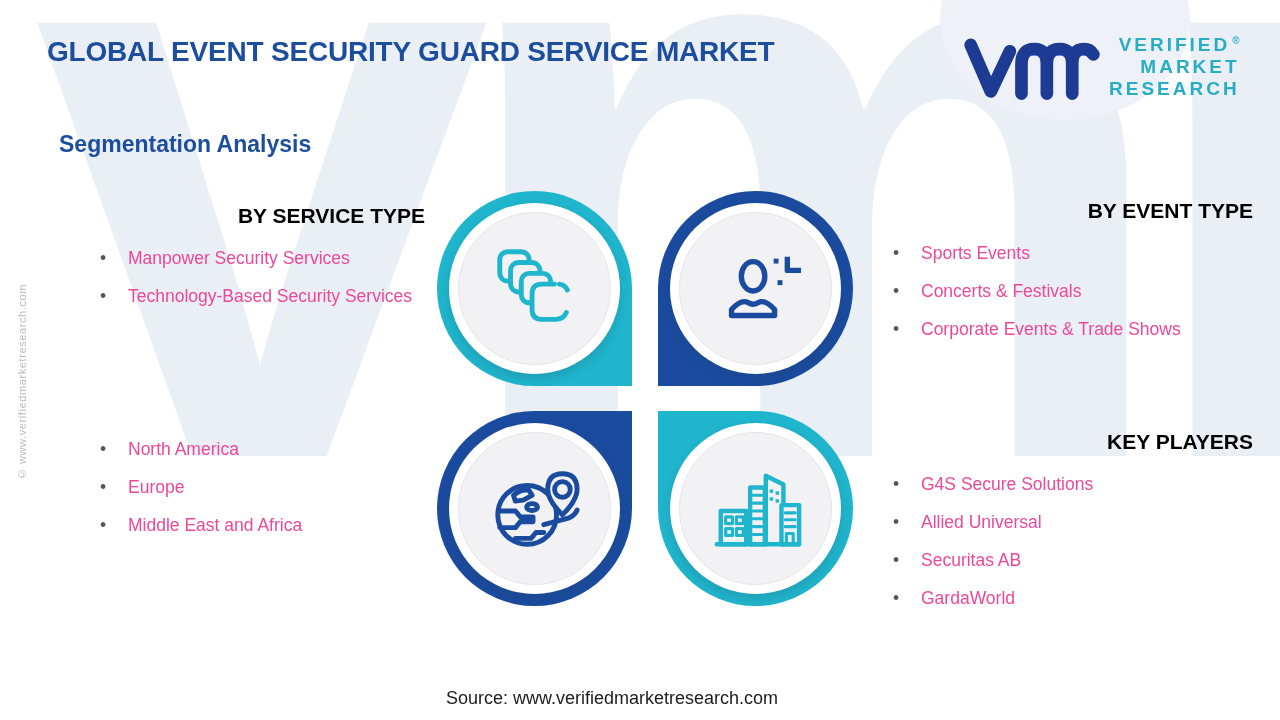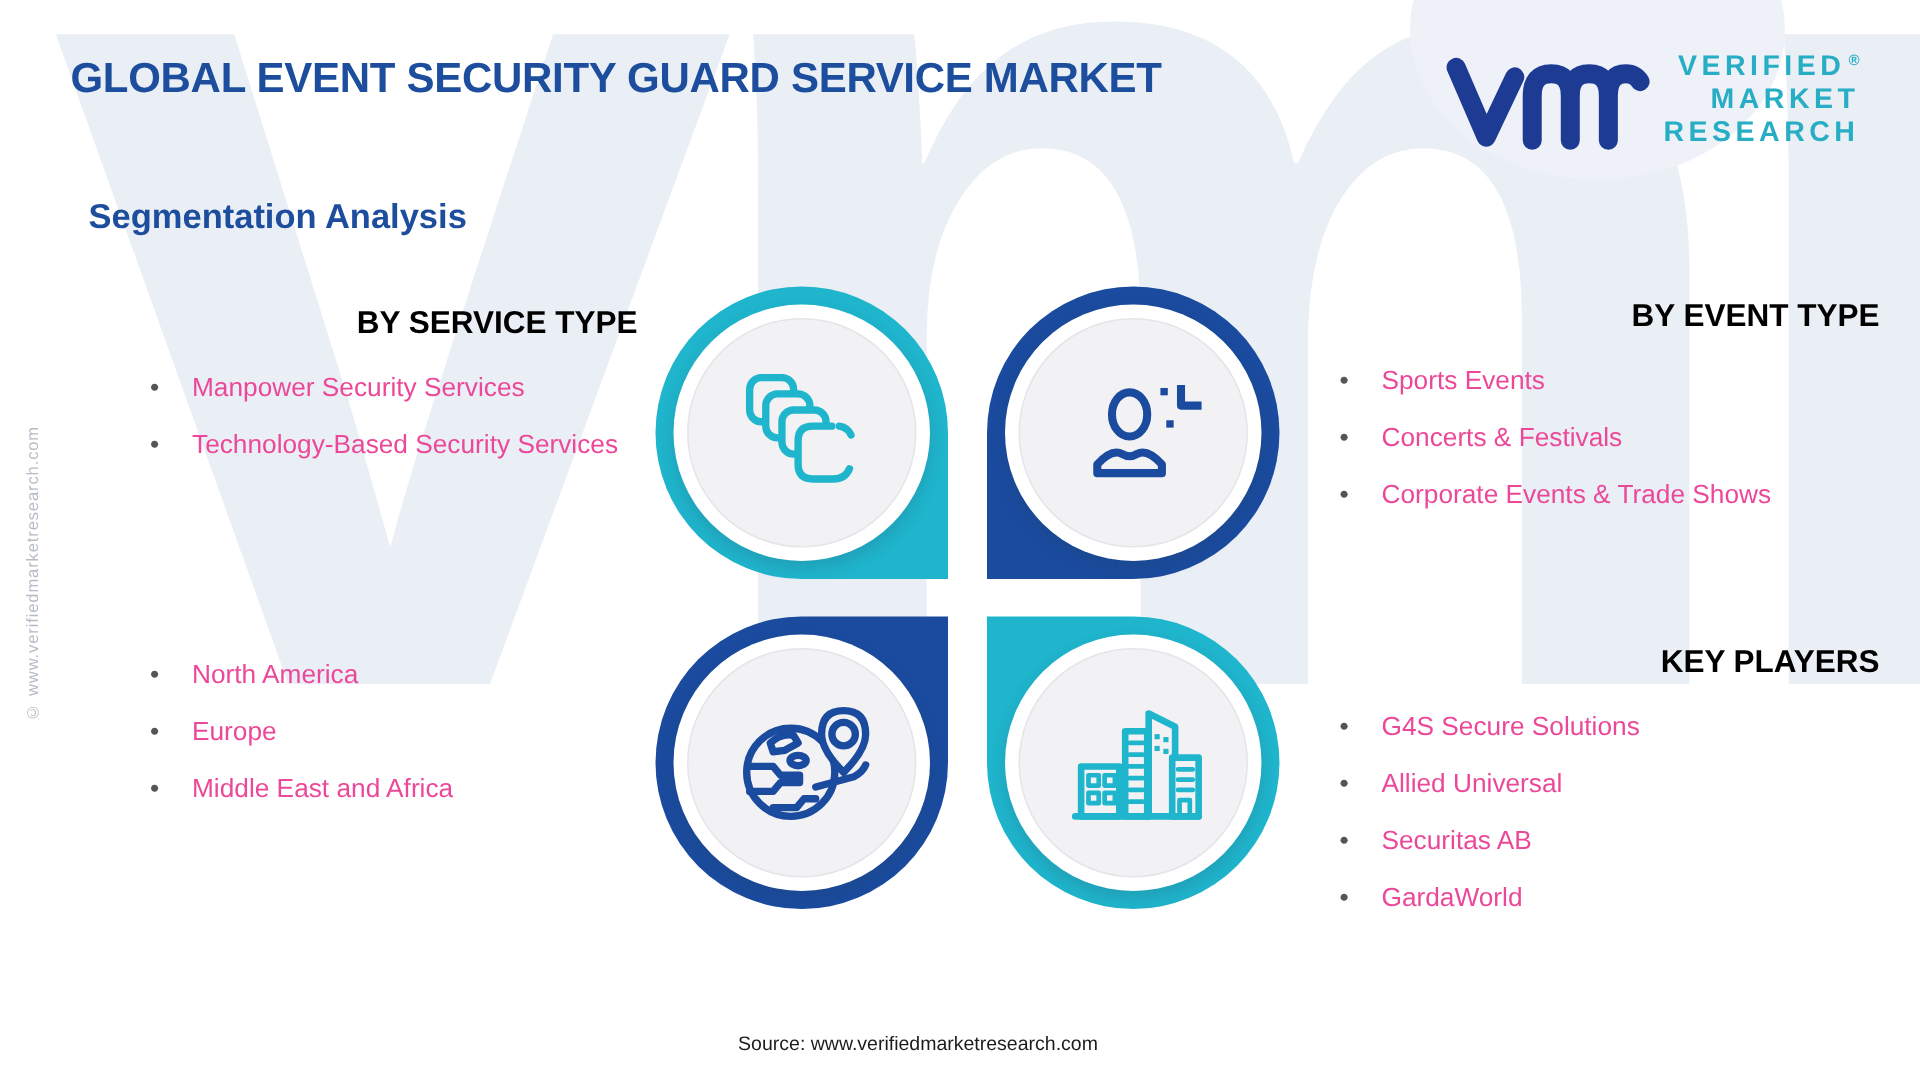--- a/index.html
+++ b/index.html
@@ -48,21 +48,21 @@
   .section h2{margin:0 0 11px 0;font-size:21px;font-weight:bold;color:#000000;text-align:right;}
   .section ul{list-style:none;margin:0;padding:0;}
   .section li{position:relative;padding-left:33px;font-size:17.5px;color:#ec4899;line-height:38px;}
   .section li::before{content:"\2022";position:absolute;left:5px;color:#555;}
   #sec-service{left:95px;top:204px;width:330px;}
   #sec-event{left:888px;top:199px;width:365px;}
   #sec-geo{left:95px;top:430px;width:330px;}
   #sec-players{left:888px;top:430px;width:365px;}
   
   .source{position:absolute;left:0;right:56px;top:688px;z-index:2;
-    text-align:center;font-size:13px;color:#1c1c1c;}
+    text-align:center;font-size:18px;color:#1c1c1c;}
   .side-note{position:absolute;left:16px;top:284px;z-index:2;
     writing-mode:vertical-rl;transform:rotate(180deg);
     font-size:11px;color:#b6bcc6;letter-spacing:0.6px;}
 </style>
 </head>
 <body>
 
 <div class="watermark">vmr</div>
 <div class="blob blob-tr"></div>
 

